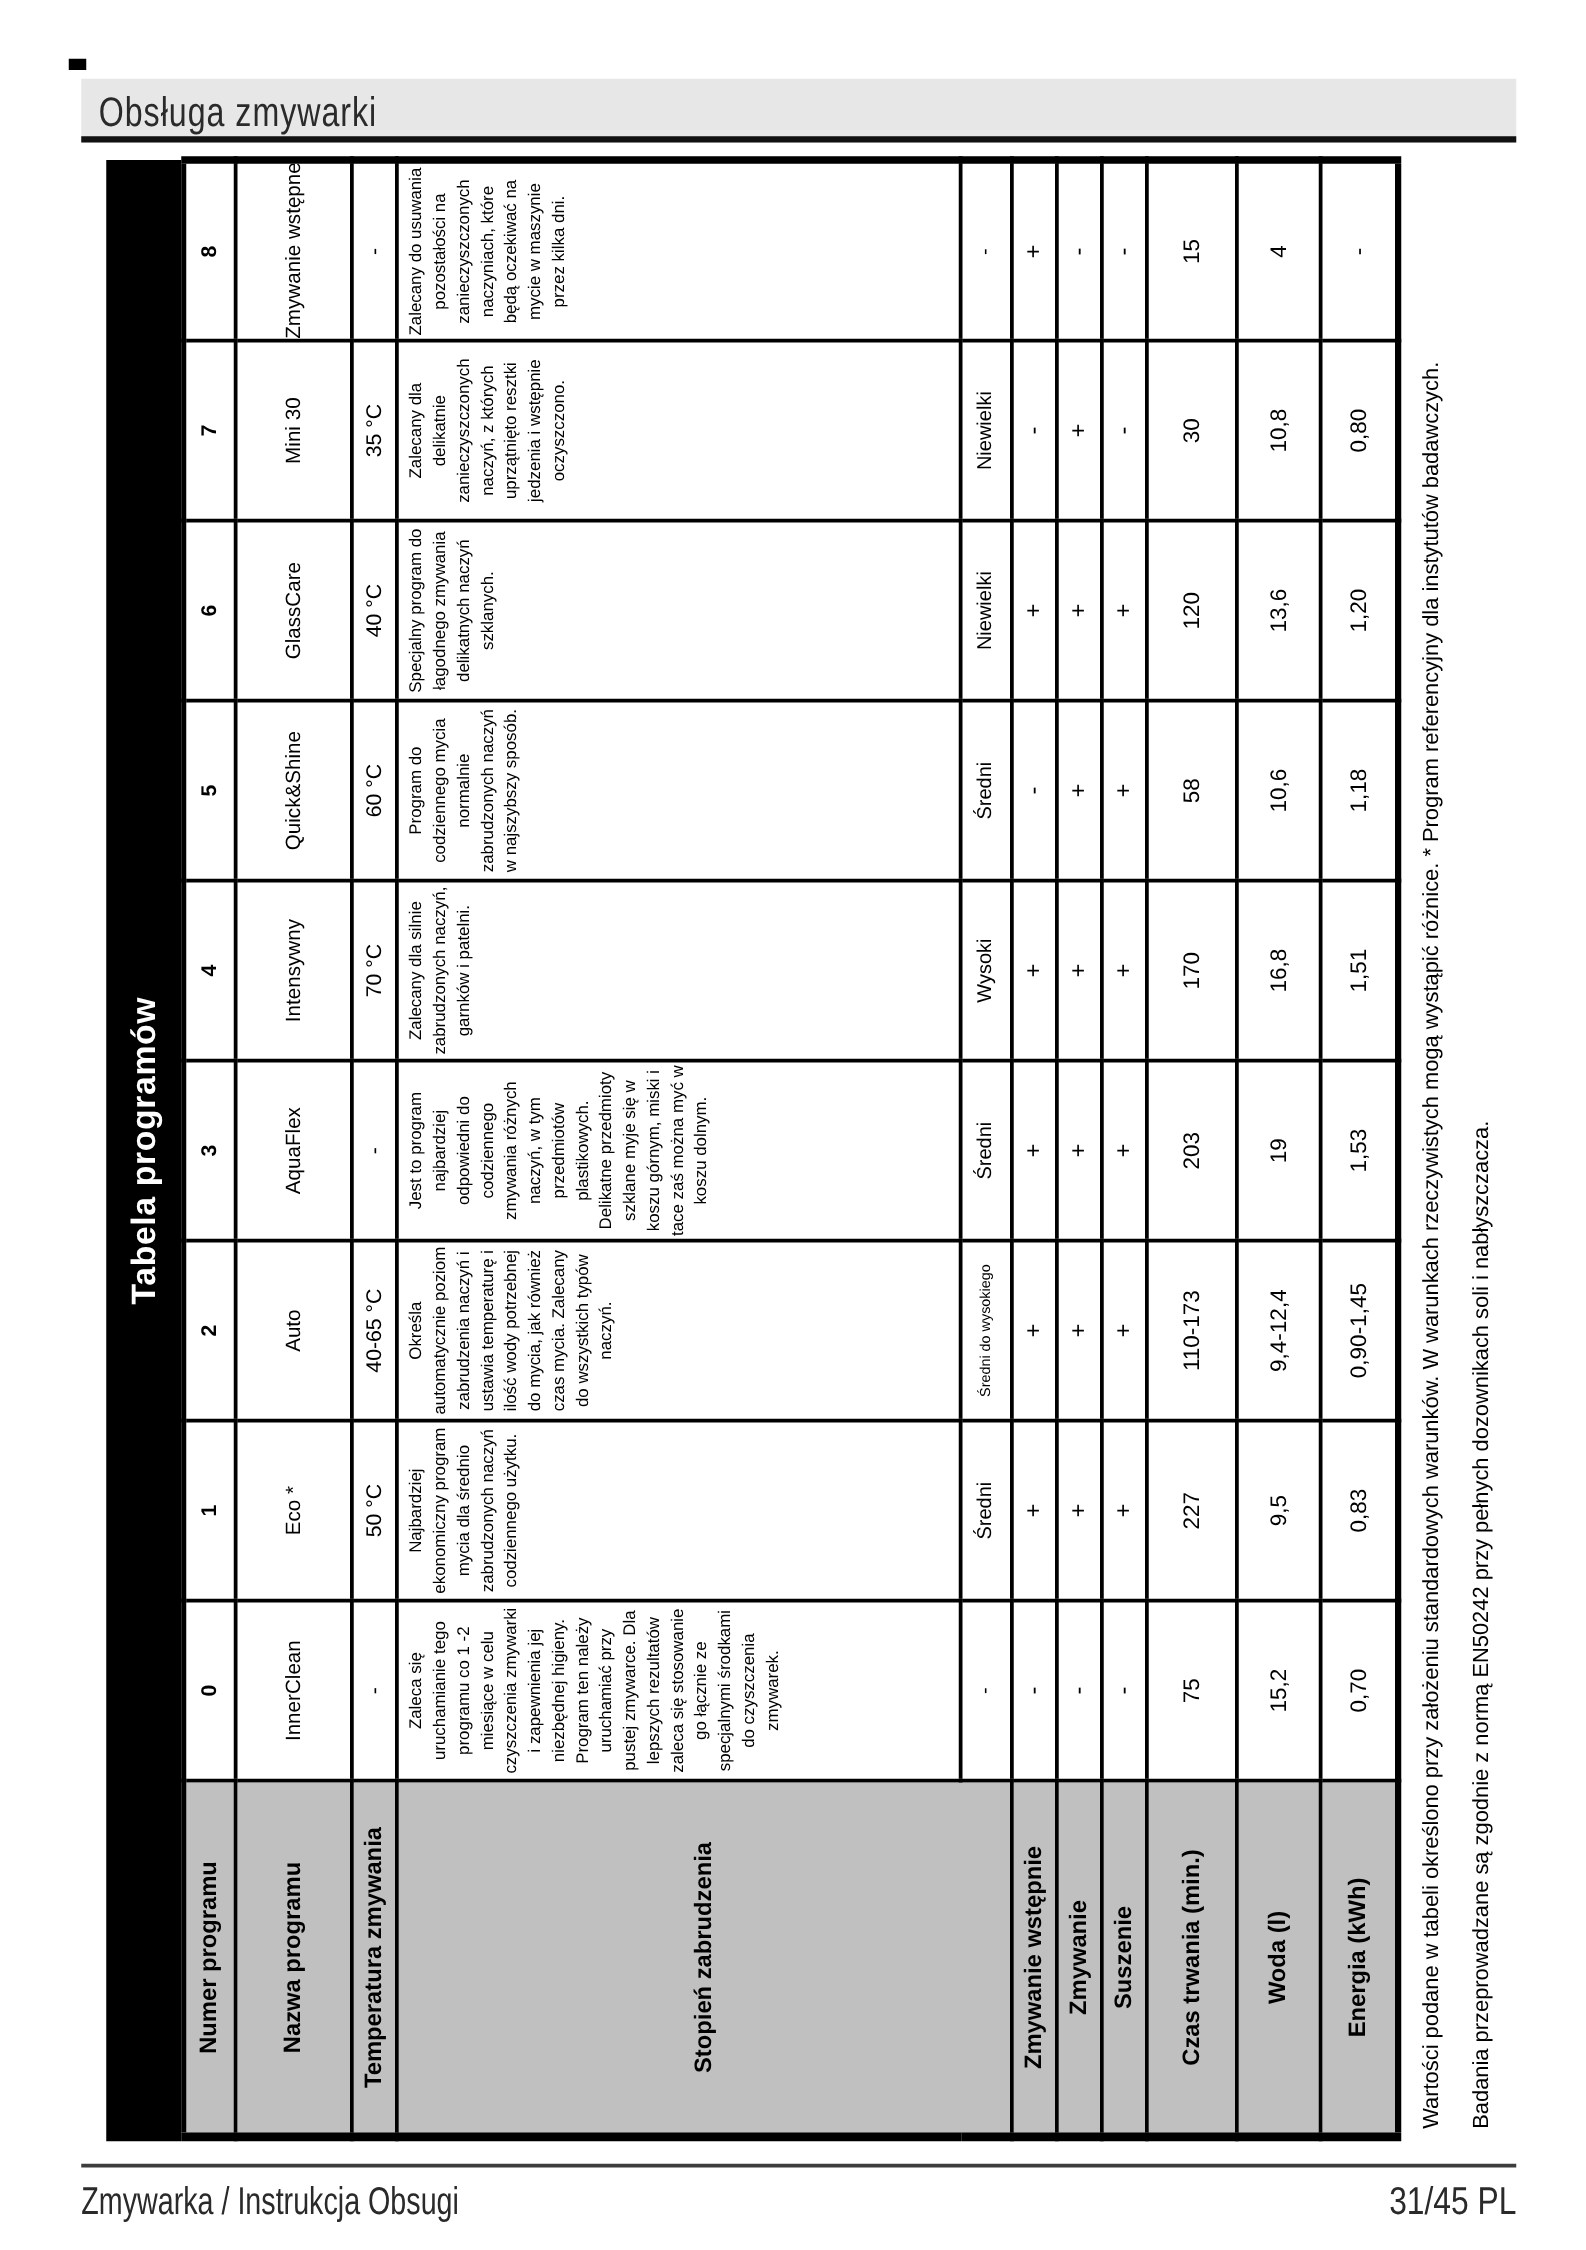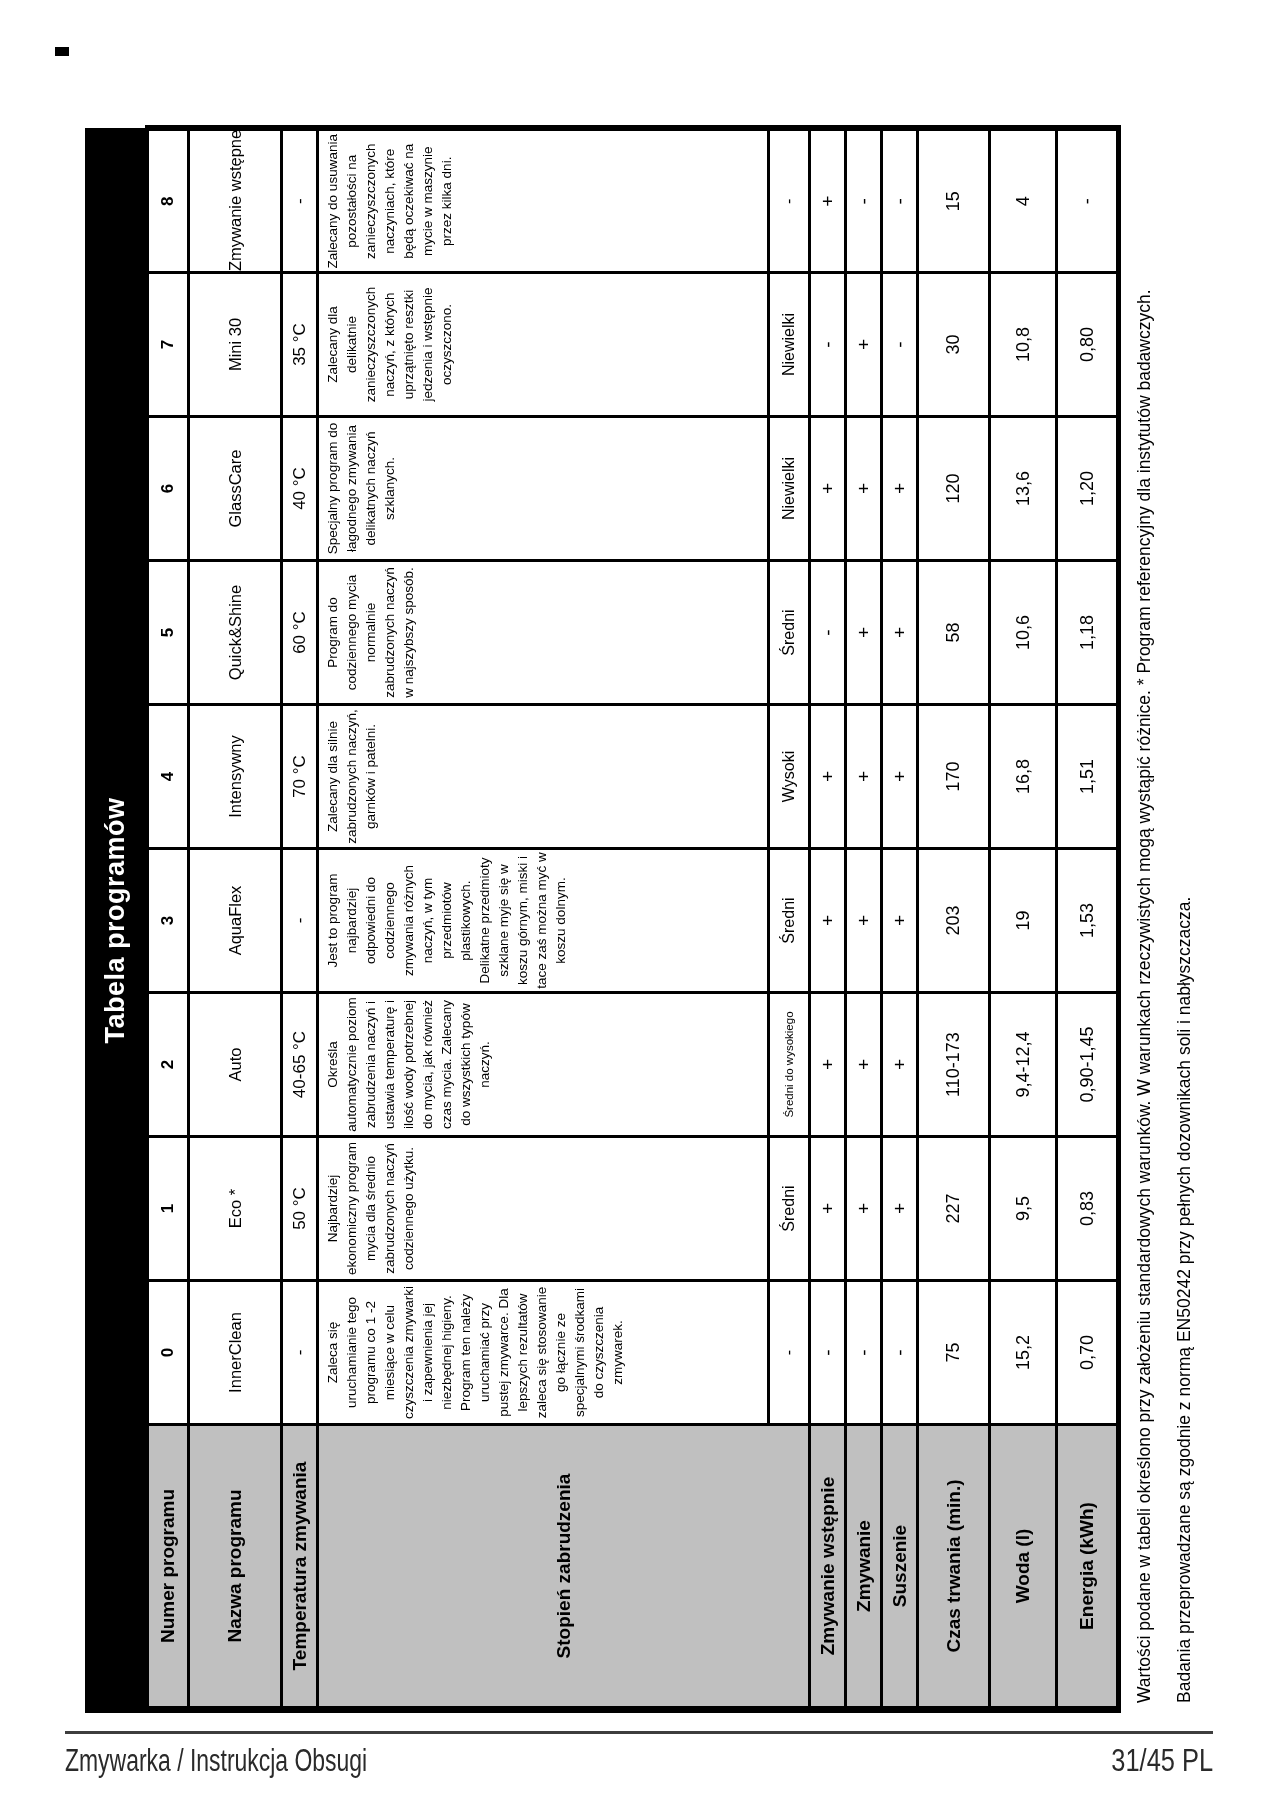--- a/index.html
+++ b/index.html
@@ -61,20 +61,23 @@
   .footer-right{position:absolute;right:56px;top:1743px;font-size:31px;color:#2a2a2a;
                 transform:scaleX(0.82);transform-origin:100% 0;white-space:nowrap;}
 </style>
 </head>
 <body>
 
 <div class="page">
 
   <div class="corner-tick"></div>
 
+  <div class="header-bar">
+    <span class="header-title">Obsługa zmywarki</span>
+  </div>
 
   <div class="table-viewport">
     <div class="table-rotated">
 
       <div class="prog-title">Tabela programów</div>
 
       <table class="prog">
         <colgroup>
           <col style="width:285px">
           <col span="9" style="width:144px">

